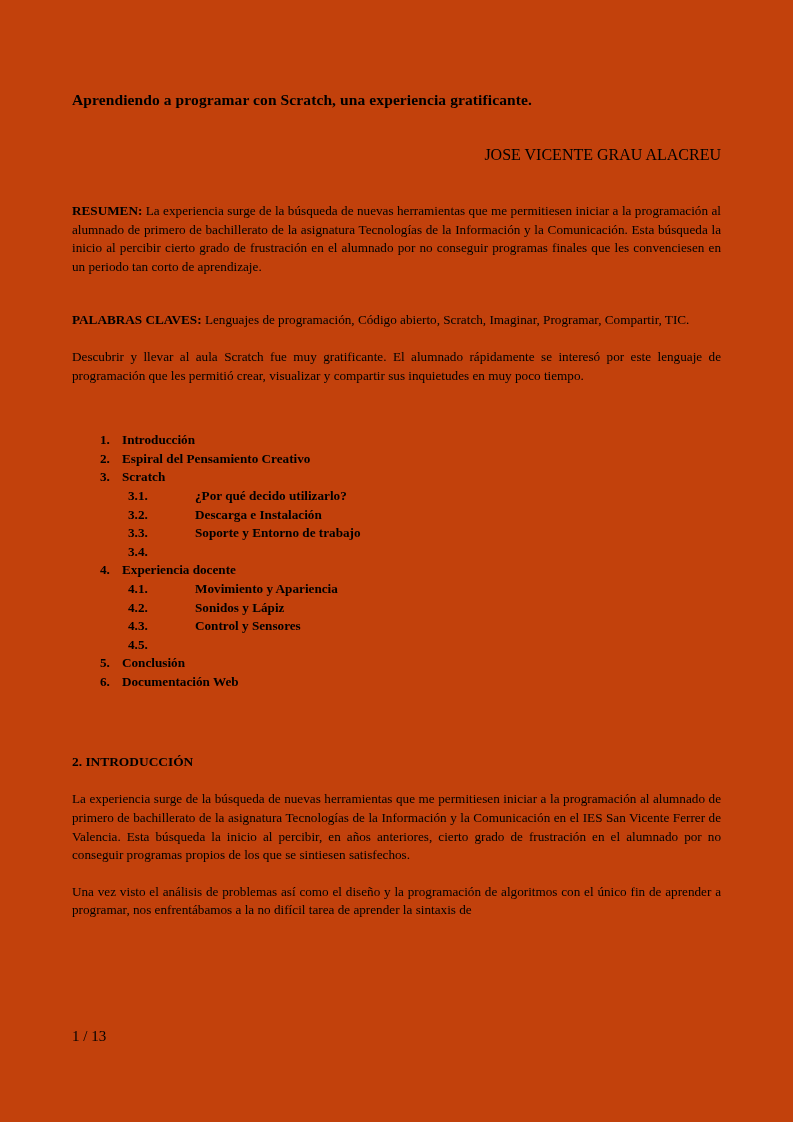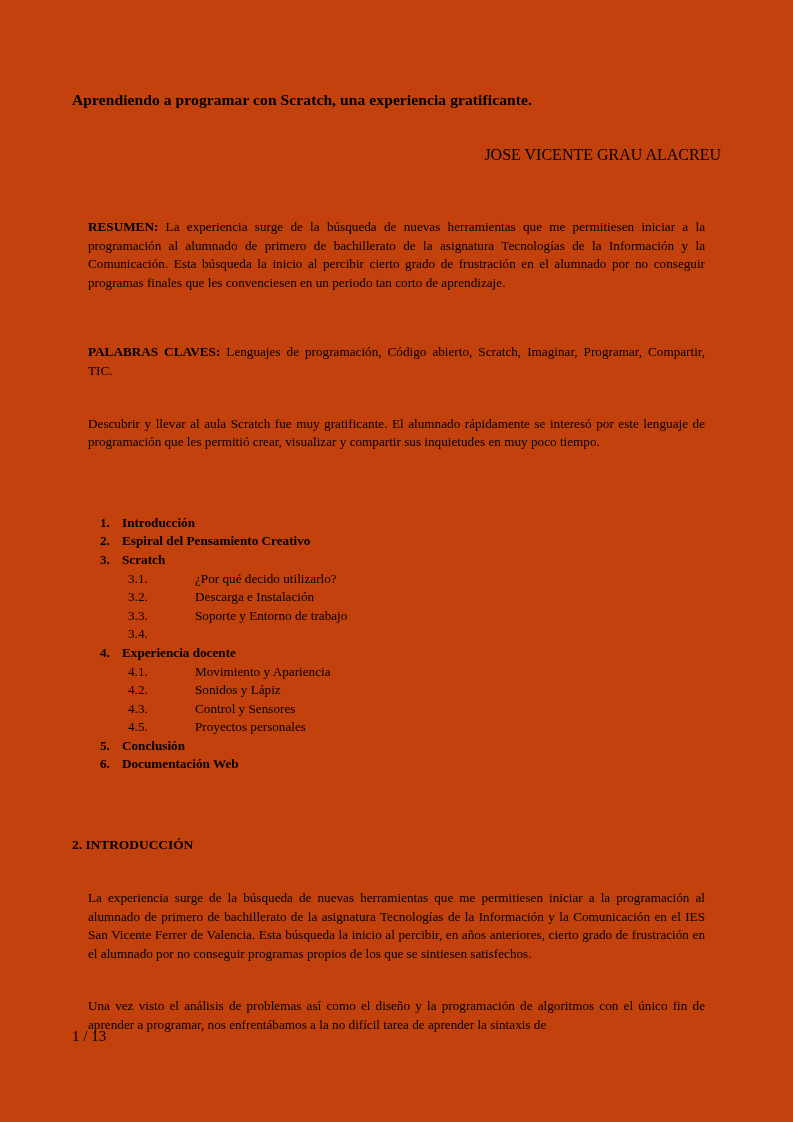--- a/index.html
+++ b/index.html
@@ -44,21 +44,21 @@
     line-height: 17px;
     margin: 0;
     padding-top: 37px;
   }
 
   
   .para {
     font-size: 13.2px;
     line-height: 18.6px;
     text-align: justify;
-    margin: 16px;
+    margin: 0;
     hyphens: none;
   }
   .para b, .lead-label {
     font-weight: bold;
   }
   .gap-resumen { padding-top: 39px; }
   .gap-second  { padding-top: 18px; }
   .gap-keys    { padding-top: 35px; }
 
   
@@ -76,21 +76,21 @@
   .toc-num {
     width: 22px;
     flex: 0 0 22px;
     text-align: left;
   }
   .toc-label {
     flex: 1 1 auto;
   }
   .toc-sub {
     font-size: 13.2px;
-    font-weight: normal;
+    font-weight: bold;
     line-height: 18.6px;
     display: flex;
     align-items: baseline;
     margin-left: 56px;
   }
   .toc-sub-num {
     width: 67px;
     flex: 0 0 67px;
   }
   .toc-sub-label {
@@ -178,21 +178,20 @@
       <div class="toc-sub">
         <span class="toc-sub-num">4.2.</span>
         <span class="toc-sub-label">Sonidos y Lápiz</span>
       </div>
       <div class="toc-sub">
         <span class="toc-sub-num">4.3.</span>
         <span class="toc-sub-label">Control y Sensores</span>
       </div>
       <div class="toc-sub">
         <span class="toc-sub-num">4.5.</span>
-        <span class="toc-sub-label">Proyectos personales</span>
       </div>
 
       <div class="toc-item">
         <span class="toc-num">5.</span>
         <span class="toc-label">Conclusión</span>
       </div>
 
       <div class="toc-item">
         <span class="toc-num">6.</span>
         <span class="toc-label">Documentación Web</span>

